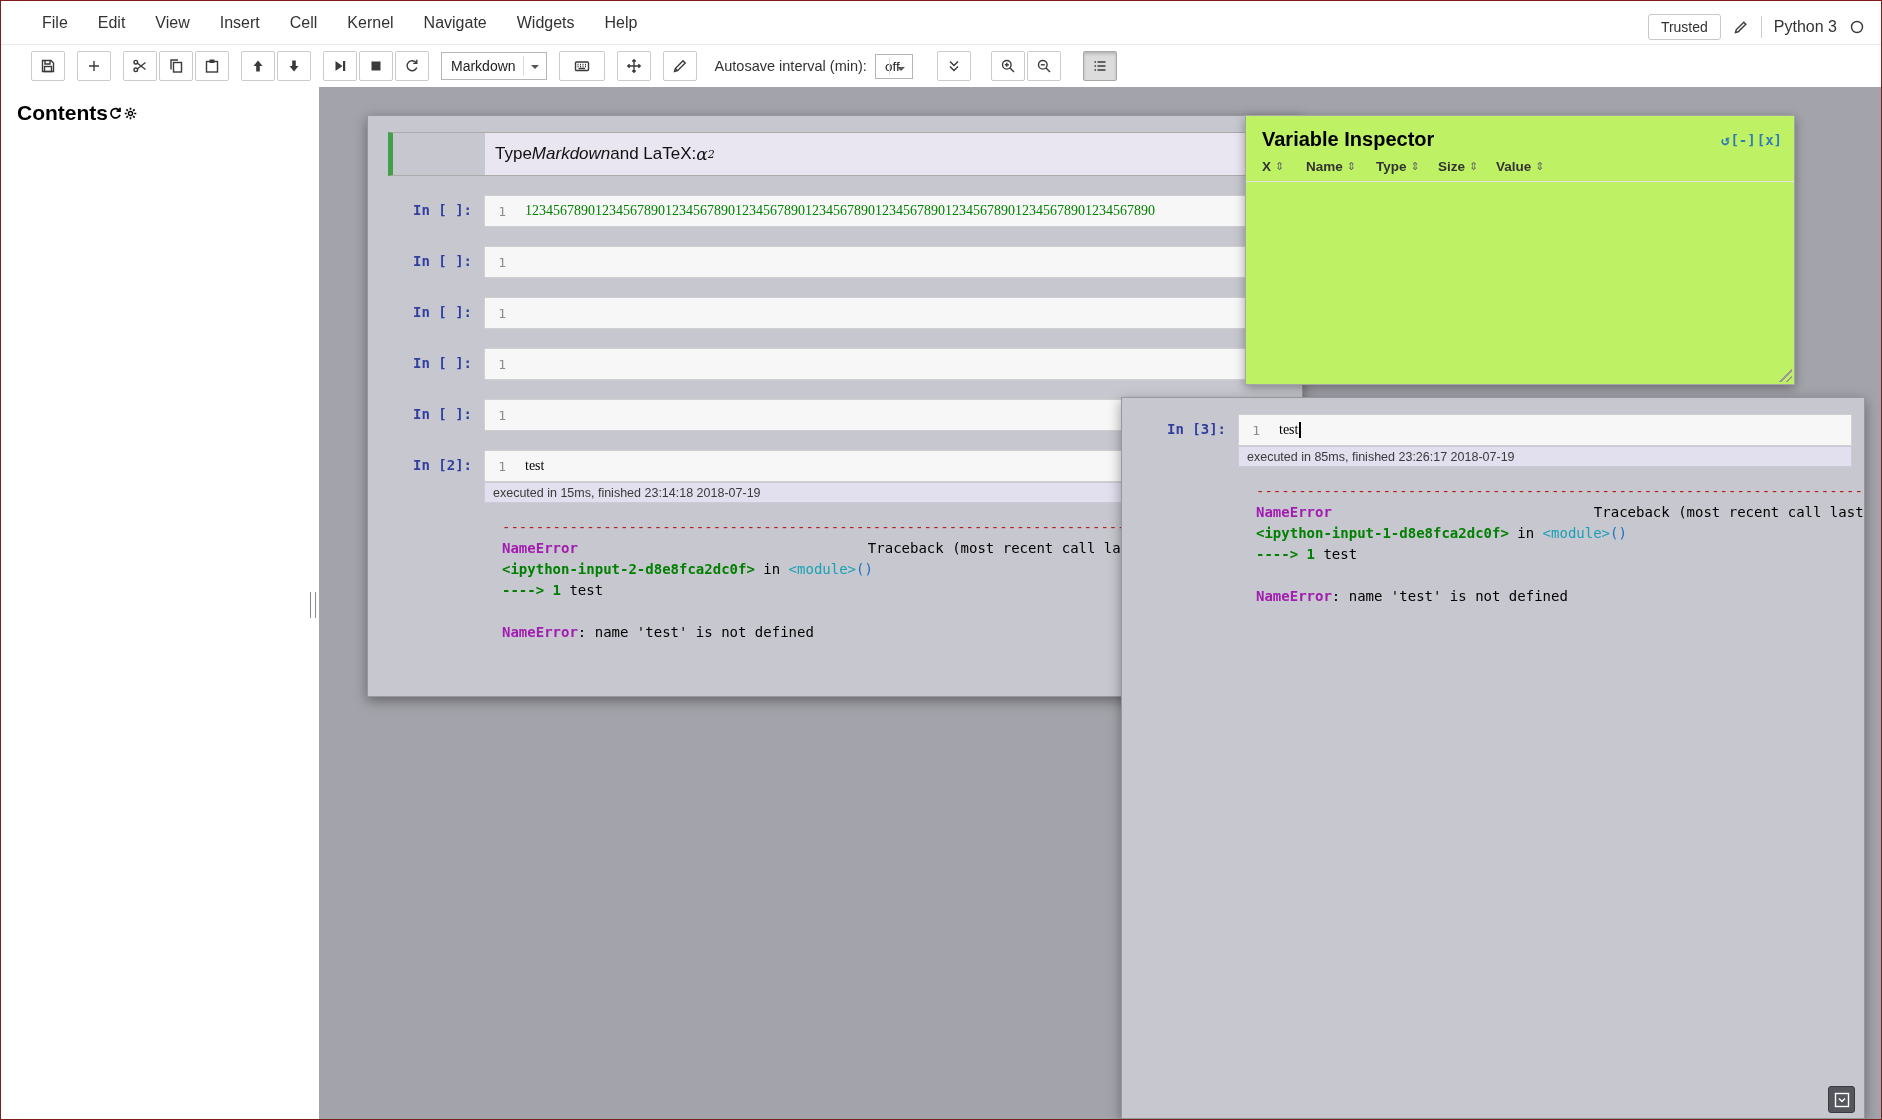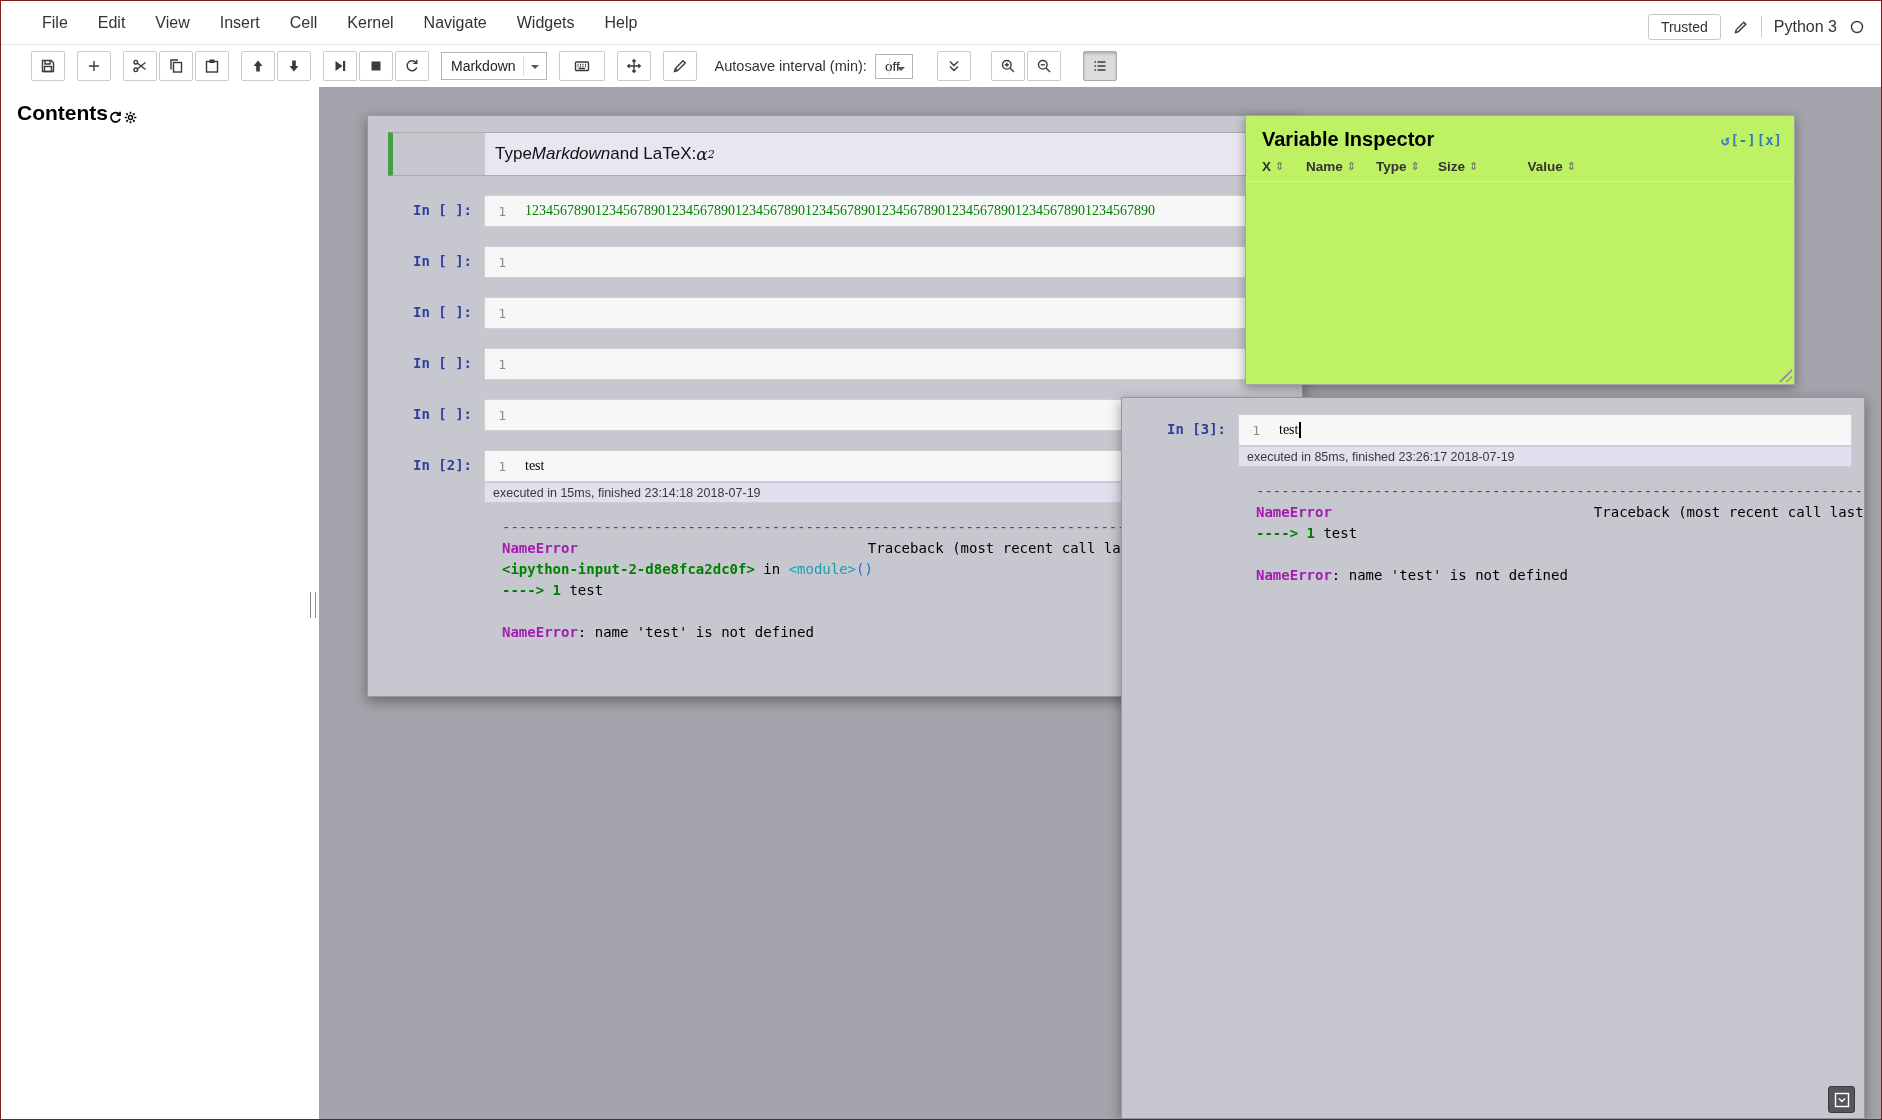--- a/index.html
+++ b/index.html
@@ -28,21 +28,21 @@
   .select { position:relative; height:28px; line-height:26px; background:#fff; border:1px solid #b5b5b5; font-size:14px; color:#222; padding:0 30px 0 9px; cursor:pointer; }
   .select::before { content:""; position:absolute; right:22px; top:3px; bottom:3px; width:1px; background:#dcdcdc; }
   .select::after { content:""; position:absolute; right:7px; top:12px; border:4px solid transparent; border-top-color:#555; }
   .select.small { height:25px; line-height:23px; font-size:13.5px; padding-right:12px; }
   .autosave-label { font-size:14.5px; color:#333; margin:0 8px 0 6px; }
 
   
   .content { position:relative; height:calc(100% - 86px); background:#a3a3ab; overflow:hidden; }
 
   .sidebar { position:absolute; left:0; top:0; bottom:0; width:318px; background:#fff; }
-  .sidebar-header { display:flex; align-items:flex-end; padding:14px 0 0 16px; }
+  .sidebar-header { display:flex; align-items:center; padding:14px 0 0 16px; }
   .sidebar-title { font-size:21px; font-weight:bold; color:#000; }
   .sidebar-resize { position:absolute; left:309px; top:505px; width:6px; height:26px; border-left:1px solid #8a8a8a; border-right:1px solid #8a8a8a; cursor:ew-resize; }
 
   .panel { position:absolute; background:#c7c7cf; border:1px solid #97979f; box-shadow:0 4px 12px rgba(0,0,0,.38); overflow:hidden; }
   .nb1 { left:366px; top:28px; width:936px; height:582px; z-index:1; padding:16px 18px 0 20px; }
   .nb2 { left:1120px; top:310px; width:744px; bottom:0; z-index:2; padding:16px 12px 0 20px; }
 
   
   .md-cell { display:flex; min-height:44px; border:1px solid #ababab; border-left:5px solid #43a047; background:transparent; cursor:text; }
   .md-gutter { width:92px; }
@@ -75,21 +75,21 @@
 
   
   .vi-panel { position:absolute; left:1244px; top:28px; width:550px; height:270px; background:#bef264; border:1px solid #a5a5a5; box-shadow:0 3px 10px rgba(0,0,0,.35); z-index:3; }
   .vi-header { display:flex; justify-content:space-between; align-items:center; padding:12px 12px 4px 16px; }
   .vi-title { font-size:20px; font-weight:bold; color:#000; }
   .vi-controls { display:flex; gap:1px; font-family:"DejaVu Sans Mono", monospace; font-size:14px; color:#337ab7; font-weight:bold; }
   .vi-controls span { cursor:pointer; }
   .vi-cols { display:flex; padding:4px 0 7px 16px; border-bottom:1px solid #e3e3e3; }
   .vi-col { font-size:13.5px; font-weight:bold; color:#333; cursor:pointer; display:flex; align-items:center; gap:4px; }
   .vi-col .sort { font-size:11px; color:#666; font-weight:normal; }
-  .vi-col.c0{width:44px;} .vi-col.c1{width:70px;} .vi-col.c2{width:62px;} .vi-col.c3{width:58px;} .vi-col.c4{width:80px;justify-content:flex-end;}
+  .vi-col.c0{width:44px;} .vi-col.c1{width:70px;} .vi-col.c2{width:62px;} .vi-col.c3{width:58px;} .vi-col.c4{width:80px;}
   .vi-grip { position:absolute; right:2px; bottom:2px; width:15px; height:15px; cursor:nwse-resize;
     background:repeating-linear-gradient(135deg, transparent 0 3px, #9a9a9a 3px 4.5px);
     clip-path:polygon(100% 0, 100% 100%, 0 100%); }
 
   .scroll-bottom { position:absolute; right:26px; bottom:6px; width:27px; height:27px; background:#55555d; border:1px solid #3a3a40; border-radius:3px; display:flex; align-items:center; justify-content:center; cursor:pointer; z-index:4; }
 </style>
 </head>
 <body>
 
 <div class="window">
@@ -357,20 +357,21 @@
         </div>
       </div>
 
       <div class="exec-bar">
         <span>executed in 85ms, finished 23:26:17 2018-07-19</span>
       </div>
 
       <div class="output">
         <div class="line dashes">---------------------------------------------------------------------------</div>
         <div class="line"><span class="err">NameError</span><span class="tb-label">Traceback (most recent call last)</span></div>
+        <div class="line"><span class="grn">&lt;ipython-input-1-d8e8fca2dc0f&gt;</span><span> in </span><span class="cyn">&lt;module&gt;</span><span class="blu">()</span></div>
         <div class="line"><span class="grn">----&gt; 1</span><span> test</span></div>
         <div class="line"></div>
         <div class="line"><span class="err">NameError</span><span>: name 'test' is not defined</span></div>
       </div>
     </section>
 
     <section class="vi-panel">
       <div class="vi-header">
         <span class="vi-title">Variable Inspector</span>
         <span class="vi-controls">

